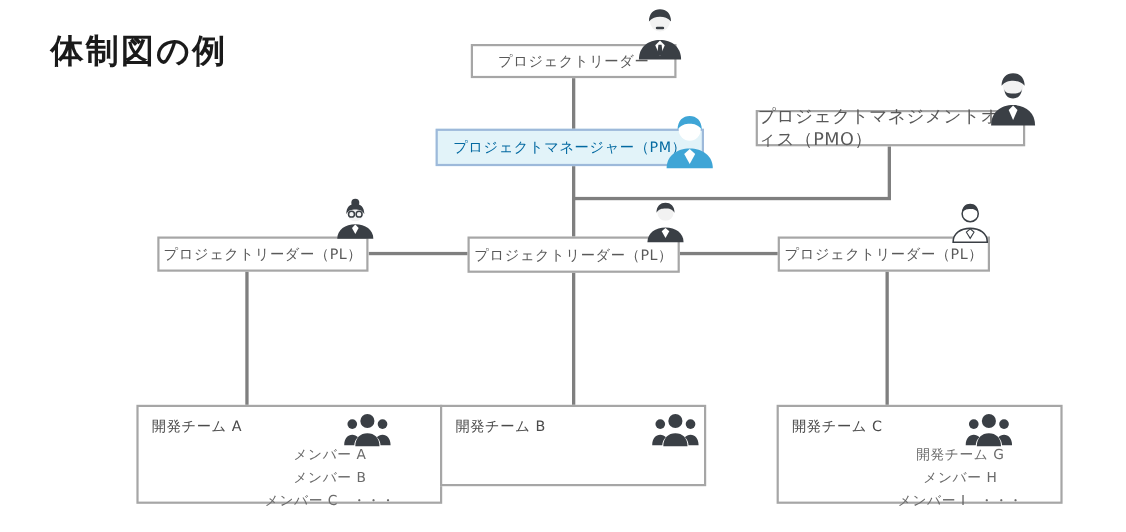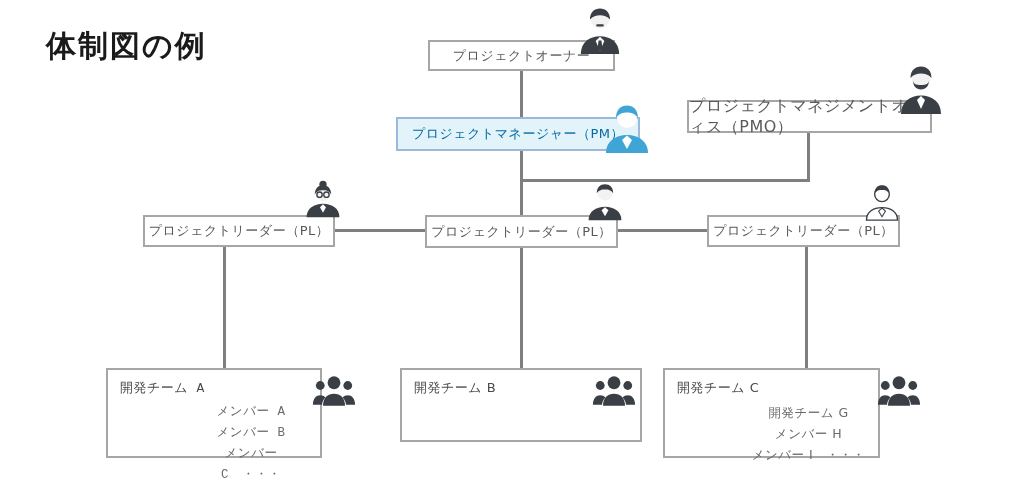--- a/index.html
+++ b/index.html
@@ -48,55 +48,55 @@
   <div class="line" style="left:520px;top:151px;width:3px;height:66px;"></div>
   <div class="line" style="left:520px;top:179px;width:290px;height:3px;"></div>
   <div class="line" style="left:807px;top:133px;width:3px;height:48px;"></div>
   <div class="line" style="left:335px;top:229px;width:92px;height:3px;"></div>
   <div class="line" style="left:616px;top:229px;width:93px;height:3px;"></div>
   <div class="line" style="left:223px;top:246px;width:3px;height:123px;"></div>
   <div class="line" style="left:520px;top:247px;width:3px;height:122px;"></div>
   <div class="line" style="left:805px;top:246px;width:3px;height:123px;"></div>
 
   <div class="node" style="left:428px;top:40px;width:187px;height:31px;">
-    <span>プロジェクトオーナー</span>
+    <span>プロジェクトリーダー</span>
   </div>
 
   <div class="node pm" style="left:396px;top:117px;width:244px;height:34px;">
     <span>プロジェクトマネージャー（PM）</span>
   </div>
 
   <div class="node pmo-box" style="left:687px;top:100px;width:245px;height:33px;">
     <span>プロジェクトマネジメントオフィス（PMO）</span>
   </div>
 
   <div class="node" style="left:143px;top:215px;width:192px;height:32px;">
     <span>プロジェクトリーダー（PL）</span>
   </div>
   <div class="node" style="left:425px;top:215px;width:193px;height:33px;">
     <span>プロジェクトリーダー（PL）</span>
   </div>
   <div class="node" style="left:707px;top:215px;width:193px;height:32px;">
     <span>プロジェクトリーダー（PL）</span>
   </div>
 
-  <div class="team" style="left:106px;top:368px;width:216px;height:90px;font-family:Liberation Mono, monospace;">
+  <div class="team" style="left:124px;top:368px;width:278px;height:90px;">
     <div class="team-label">開発チーム A</div>
     <div class="members">
       <div class="member">メンバー A</div>
       <div class="member">メンバー B</div>
       <div class="member">メンバー C　・・・</div>
     </div>
   </div>
 
   <div class="team" style="left:400px;top:368px;width:242px;height:74px;">
     <div class="team-label">開発チーム B</div>
   </div>
 
-  <div class="team" style="left:663px;top:368px;width:217px;height:90px;">
+  <div class="team" style="left:706px;top:368px;width:260px;height:90px;">
     <div class="team-label">開発チーム C</div>
     <div class="members">
       <div class="member">開発チーム G</div>
       <div class="member">メンバー H</div>
       <div class="member">メンバー I　・・・</div>
     </div>
   </div>
 
   <div class="icon" style="left:577px;top:6px;width:46px;height:50px;">
     <svg viewBox="0 0 48 52" xmlns="http://www.w3.org/2000/svg">

